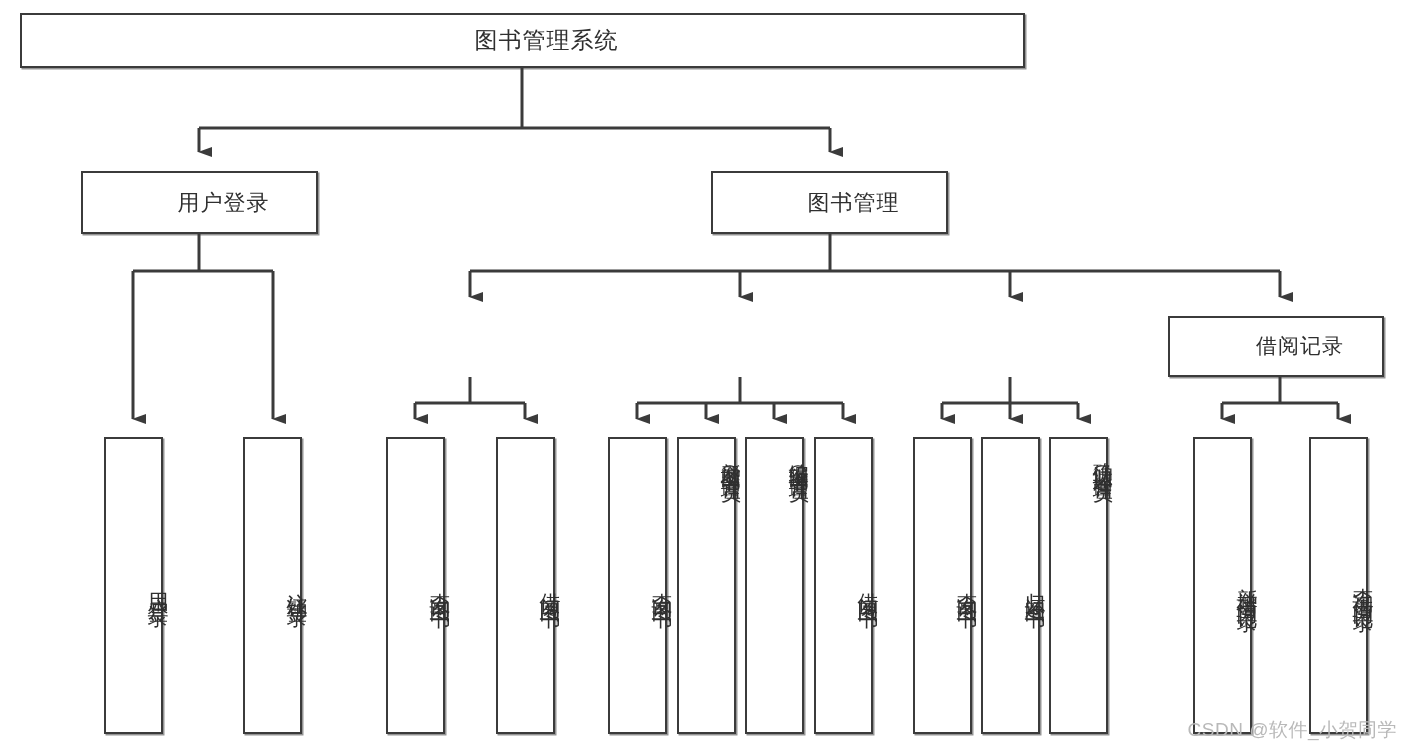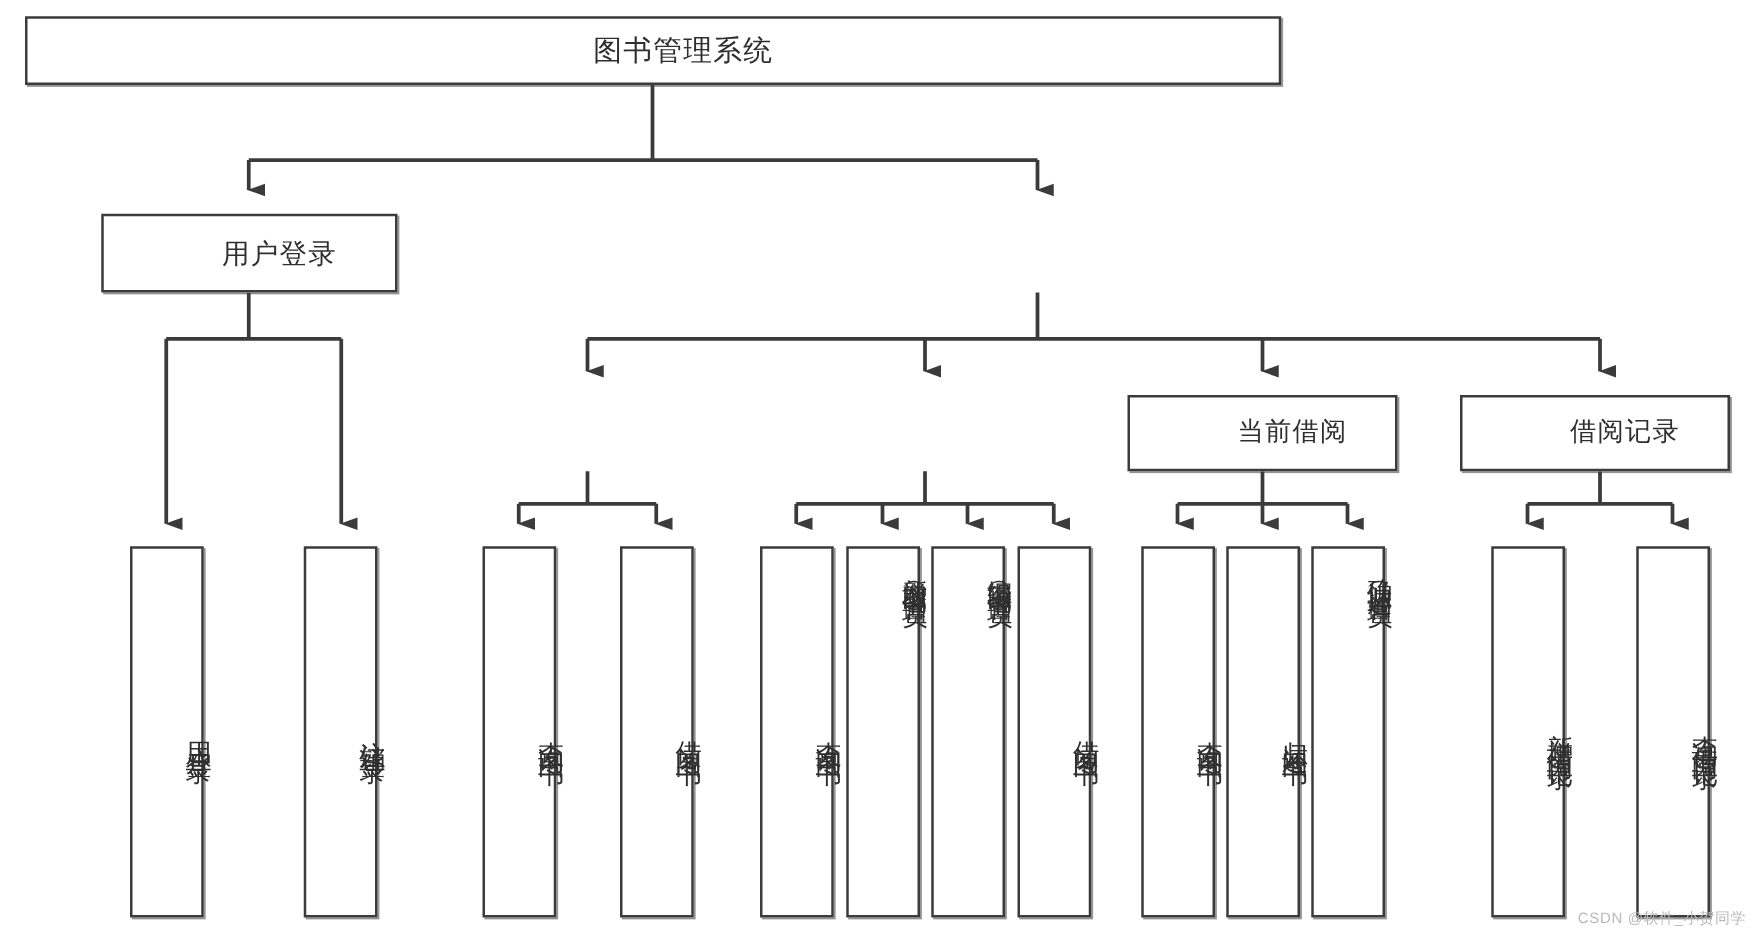--- a/index.html
+++ b/index.html
@@ -56,21 +56,21 @@
     letter-spacing: 5px;
     white-space: nowrap;
     text-align: left;
   }
   .node.leaf.tall-text .label { font-size: 20px; letter-spacing: 3px; }
   .node.leaf.centered { align-items: center; padding-top: 0; }
   .watermark {
     position: absolute;
     right: 8px;
     bottom: 4px;
-    font-size: 12px;
+    font-size: 19px;
     color: #b9b9b9;
     letter-spacing: 0.5px;
     z-index: 5;
     white-space: nowrap;
     text-align: center;
   }
 </style>
 </head>
 <body>
 
@@ -128,24 +128,24 @@
     </g>
   </svg>
 
   <div class="node root" style="left:20px; top:13px; width:1005px; height:55px;">
     <span class="label">图书管理系统</span>
   </div>
 
   <div class="node lvl2" style="left:81px; top:171px; width:237px; height:63px;">
     <span class="label">用户登录</span>
   </div>
+  <div class="node lvl2" style="left:711px; top:171px; width:237px; height:63px;">
+    <span class="label">图书管理</span>
+  </div>
 
-  <div class="node lvl3" style="left:902px; top:316px; width:216px; height:61px;">
-    <span class="label">当前借阅</span>
-  </div>
   <div class="node lvl3" style="left:1168px; top:316px; width:216px; height:61px;">
     <span class="label">借阅记录</span>
   </div>
 
   <div class="node leaf centered" style="left:104px; top:437px; width:59px; height:297px;">
     <span class="label">用户登录</span>
   </div>
   <div class="node leaf centered" style="left:243px; top:437px; width:59px; height:297px;">
     <span class="label">注销登录</span>
   </div>

